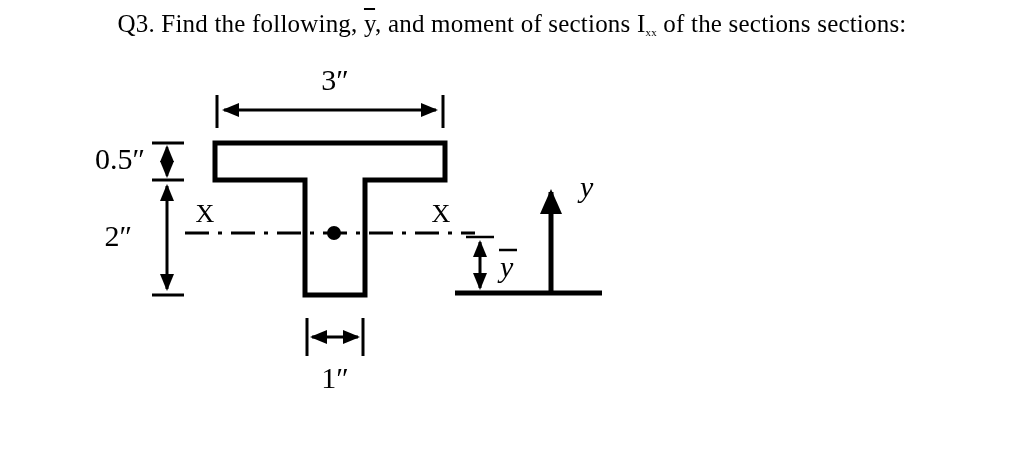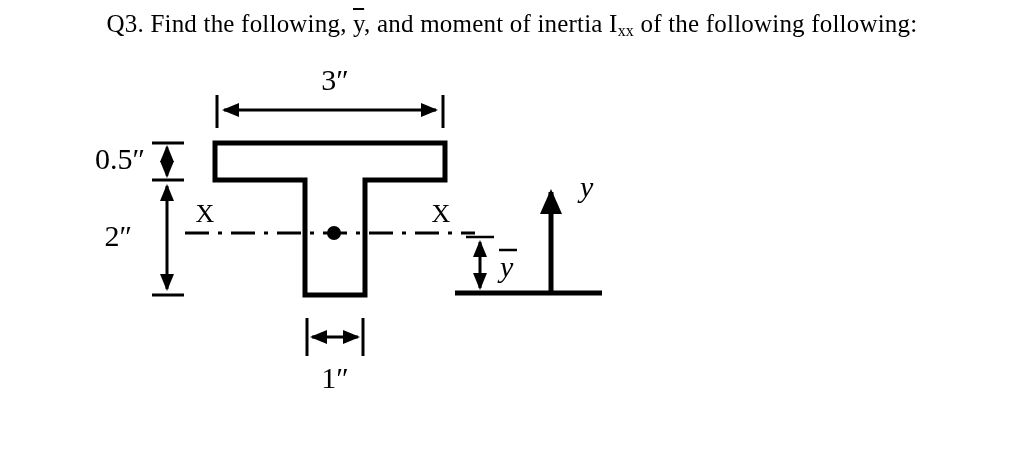--- a/index.html
+++ b/index.html
@@ -24,38 +24,38 @@
     font-size: 25px;
     color: #000000;
     letter-spacing: 0.2px;
     white-space: nowrap;
   }
   .overline {
     text-decoration: overline;
     text-decoration-thickness: 2px;
   }
   .subscript {
-    font-size: 16px;
+    font-size: 11px;
     vertical-align: -4px;
   }
   svg text {
     font-family: "Liberation Serif", serif;
     fill: #000000;
   }
   .dim-text { font-size: 30px; }
   .axis-text { font-size: 26px; }
   .ital { font-style: italic; }
 </style>
 </head>
 <body>
 
 <div id="page">
 
   <div class="title">
-    <span>Q3. Find the following, </span><span class="overline">y</span><span>, and moment of inertia I</span><span class="subscript">xx</span><span> of the following following:</span>
+    <span>Q3. Find the following, </span><span class="overline">y</span><span>, and moment of sections I</span><span class="subscript">xx</span><span> of the sections sections:</span>
   </div>
 
   <svg width="1024" height="451" viewBox="0 0 1024 451" xmlns="http://www.w3.org/2000/svg">
 
     <defs>
       <marker id="arr" orient="auto-start-reverse" markerUnits="userSpaceOnUse" markerWidth="18" markerHeight="14" refX="15" refY="7">
         <path d="M0,0 L17,7 L0,14 Z" fill="#000000"></path>
       </marker>
       <marker id="arrBig" orient="auto-start-reverse" markerUnits="userSpaceOnUse" markerWidth="26" markerHeight="22" refX="22" refY="11">
         <path d="M0,0 L25,11 L0,22 Z" fill="#000000"></path>

